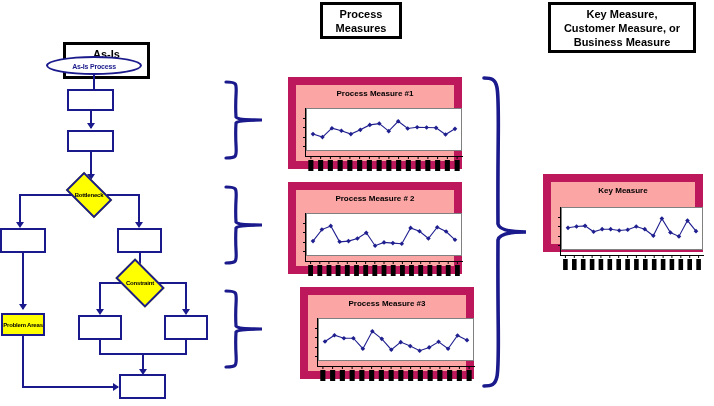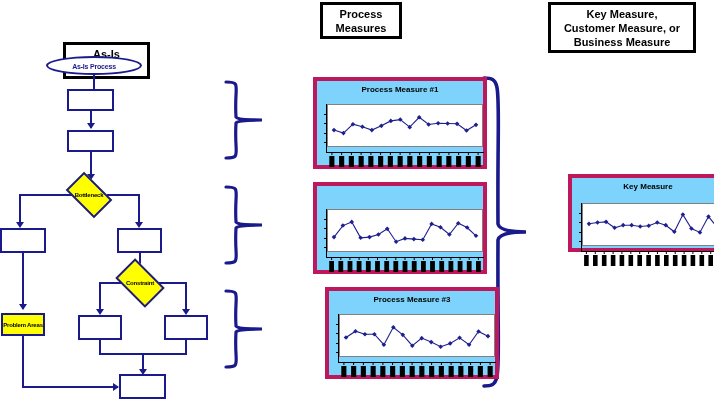--- a/index.html
+++ b/index.html
@@ -85,24 +85,23 @@
     border-right:none;
   }
 
   
   .brace{position:absolute;}
   .brace svg{display:block;}
 
   
   .panel{
     position:absolute;
-    border:4px solid #be185d;
-    background:#7dd3fc;
+    border:8px solid #be185d;
+    background:#fca5a5;
     box-sizing:border-box;
-    margin-left:25px;
   }
   .panel-title{
     position:absolute;
     left:0;right:0;top:4px;
     text-align:center;
     font-size:8px;
     font-weight:bold;
     color:#000000;
     white-space:nowrap;
   }
@@ -289,20 +288,21 @@
         <rect x="148.6" y="4" width="5.1" height="11.0" fill="#000"></rect>
       </svg>
   </div>
 <div class="ytick" style="left: 7px; top: 32.6px;"></div>
     <div class="ytick" style="left: 7px; top: 42.2px;"></div>
     <div class="ytick" style="left: 7px; top: 51.8px;"></div>
     <div class="ytick" style="left: 7px; top: 61.4px;"></div>
   </div>
 
 <div class="panel" style="left:288px;top:182px;width:174px;height:92px;">
+  <div class="panel-title">Process Measure # 2</div>
   <div class="plot" style="left:10px;top:23px;width:156px;height:43px;">
     <svg width="154" height="41" viewBox="0 0 154 41">
         <path d="M6.0 27.1 L14.9 15.6 L23.8 11.9 L32.6 27.8 L41.5 27.1 L50.4 24.5 L59.3 18.8 L68.1 31.7 L77.0 28.4 L85.9 29.1 L94.8 29.7 L103.6 13.9 L112.5 17.2 L121.4 24.5 L130.3 13.2 L139.1 17.5 L148.0 25.8" fill="none" stroke="#1f1f8f" stroke-width="1.1"></path>
         <polygon points="6,24.8 8.3,27.1 6,29.400000000000002 3.7,27.1" fill="#1f1f8f"></polygon>
         <polygon points="14.875,13.25 17.175,15.55 14.875,17.85 12.575,15.55" fill="#1f1f8f"></polygon>
         <polygon points="23.75,9.619999999999997 26.05,11.919999999999998 23.75,14.219999999999999 21.45,11.919999999999998" fill="#1f1f8f"></polygon>
         <polygon points="32.625,25.46 34.925,27.76 32.625,30.060000000000002 30.325,27.76" fill="#1f1f8f"></polygon>
         <polygon points="41.5,24.8 43.8,27.1 41.5,29.400000000000002 39.2,27.1" fill="#1f1f8f"></polygon>
         <polygon points="50.375,22.16 52.675,24.46 50.375,26.76 48.075,24.46" fill="#1f1f8f"></polygon>
         <polygon points="59.25,16.549999999999997 61.55,18.849999999999998 59.25,21.15 56.95,18.849999999999998" fill="#1f1f8f"></polygon>

